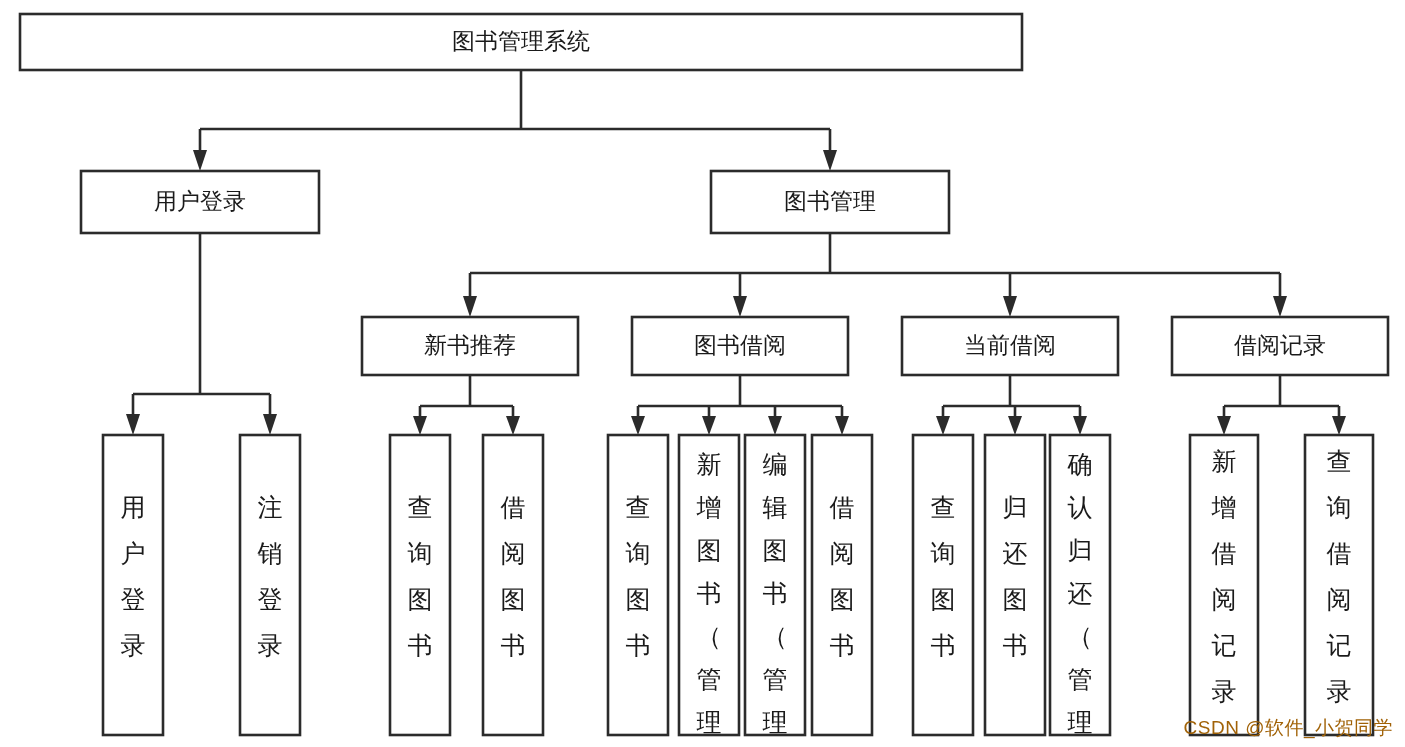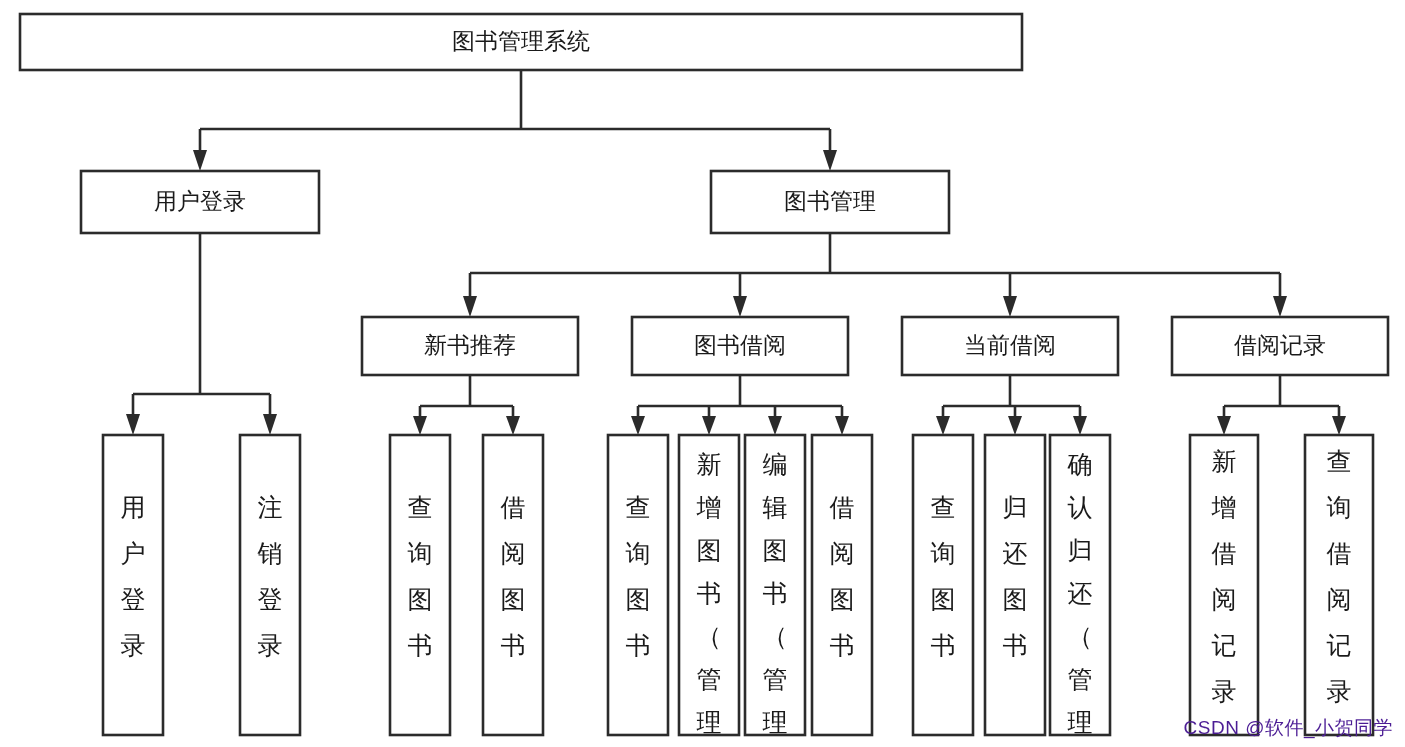--- a/index.html
+++ b/index.html
@@ -48,21 +48,21 @@
   .arrow-head {
     fill: #2b2b2b;
     stroke: none;
   }
   .watermark {
     position: absolute;
     right: 12px;
     bottom: 6px;
     font-family: "Liberation Sans", "DejaVu Sans", sans-serif;
     font-size: 19px;
-    color: #4c1d95;
+    color: #a16207;
     letter-spacing: 0.5px;
     white-space: nowrap;
     pointer-events: none;
   }
 </style>
 </head>
 <body>
 
 <svg id="diagram-root" viewBox="0 0 1405 747" xmlns="http://www.w3.org/2000/svg">
 

